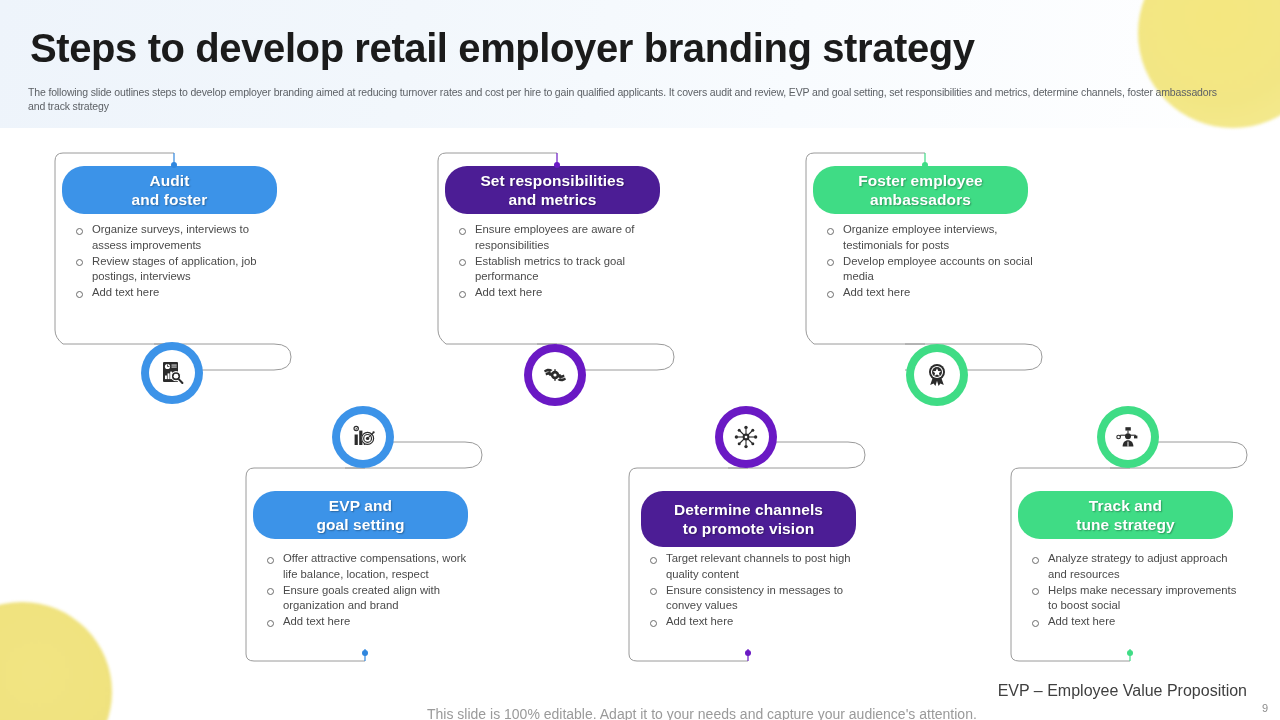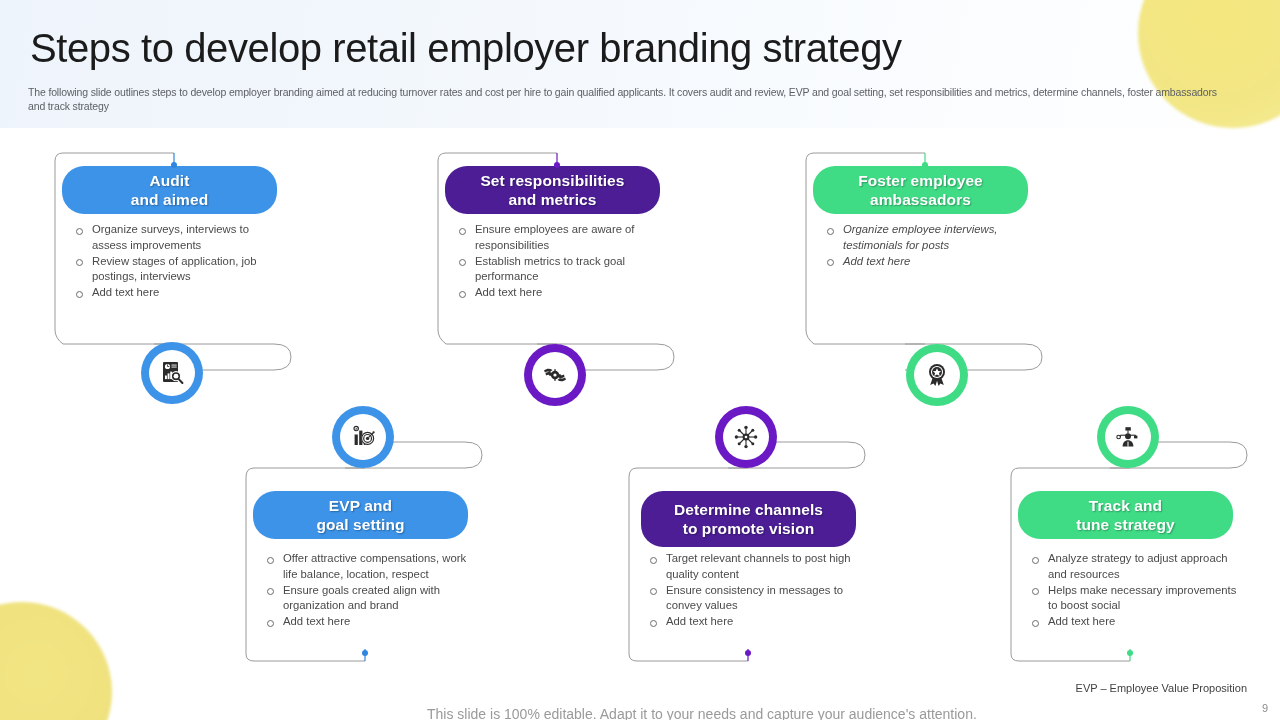--- a/index.html
+++ b/index.html
@@ -42,21 +42,21 @@
     background: radial-gradient(circle at 58% 40%, #f1e482 0%, #efe27e 55%, #f1e68c 80%, rgba(241,230,140,0.3) 100%);
     filter: blur(1.5px);
   }
 
   
   .header { position: absolute; left: 0; top: 0; width: 1280px; z-index: 3; }
   .page-title {
     position: absolute;
     left: 30px; top: 26px;
     font-size: 40px;
-    font-weight: normal;
+    font-weight: bold;
     color: #1b1b1b;
     letter-spacing: -0.4px;
     white-space: nowrap;
   }
   .page-subtitle {
     position: absolute;
     left: 28px; top: 86px;
     width: 1195px;
     font-size: 10.5px;
     line-height: 13.5px;
@@ -154,21 +154,21 @@
     position: absolute;
     left: 427px; top: 706px;
     font-size: 14px;
     color: #9a9a9a;
     z-index: 3;
     white-space: nowrap;
   }
   .footer-legend {
     position: absolute;
     right: 33px; top: 682px;
-    font-size: 11px;
+    font-size: 16px;
     color: #3f3f3f;
     z-index: 3;
     white-space: nowrap;
   }
   .page-number {
     position: absolute;
     right: 12px; top: 702px;
     font-size: 11px;
     color: #8d8d8d;
     z-index: 3;
@@ -191,21 +191,21 @@
   <div class="node" style="left:54px; top:152px; width:300px; height:230px;">
     <svg class="frame" width="300" height="230" viewBox="0 0 300 230">
       <path d="M120 1 L9 1 Q1 1 1 9 L1 178 Q1 186 9 192 L120 192" fill="none" stroke="#9a9a9a" stroke-width="1"></path>
       <path d="M100 192 L220 192 Q237 192 237 205 Q237 218 220 218 L100 218" fill="none" stroke="#9a9a9a" stroke-width="1"></path>
       <line x1="120" y1="1" x2="120" y2="13" stroke="#2f86de" stroke-width="1.2"></line>
     </svg>
     <div class="dot blue" style="left:117px; top:10px;"></div>
     <div class="pill blue" style="left:8px; top:14px; width:215px; height:48px;justify-content:center;">
       <span>
         <span>Audit</span><br>
-        <span>and aimed</span>
+        <span>and foster</span>
       </span>
     </div>
     <ul class="bullets" style="left:18px; top:70px; width:215px;">
       <li>Organize surveys, interviews to assess improvements</li>
       <li>Review  stages of application, job postings, interviews</li>
       <li>Add text here</li>
     </ul>
   </div>
   <div class="icon-badge blue" style="left:141px; top:342px;">
     <span class="ring"></span>
@@ -269,22 +269,23 @@
       <path d="M100 192 L220 192 Q237 192 237 205 Q237 218 220 218 L100 218" fill="none" stroke="#9a9a9a" stroke-width="1"></path>
       <line x1="120" y1="1" x2="120" y2="13" stroke="#3fdc85" stroke-width="1.2"></line>
     </svg>
     <div class="dot green" style="left:117px; top:10px;"></div>
     <div class="pill green" style="left:8px; top:14px; width:215px; height:48px;">
       <span>
         <span>Foster employee</span><br>
         <span>ambassadors</span>
       </span>
     </div>
-    <ul class="bullets" style="left:18px; top:70px; width:215px;font-style:italic;">
+    <ul class="bullets" style="left:18px; top:70px; width:215px;">
       <li>Organize employee interviews, testimonials for posts</li>
+      <li>Develop  employee accounts on social media</li>
       <li>Add text here</li>
     </ul>
   </div>
   <div class="icon-badge green" style="left:906px; top:344px;">
     <span class="ring"></span>
     <span class="disc"></span>
     <svg width="26" height="26" viewBox="0 0 26 26">
       <path d="M8.8 15.6 L6.2 23 L9.6 21.4 L11.4 24 L13.4 17.4 Z" fill="#2b2b2b"></path>
       <path d="M17.2 15.6 L19.8 23 L16.4 21.4 L14.6 24 L12.6 17.4 Z" fill="#2b2b2b"></path>
       <circle cx="13" cy="10" r="8" fill="#2b2b2b"></circle>

